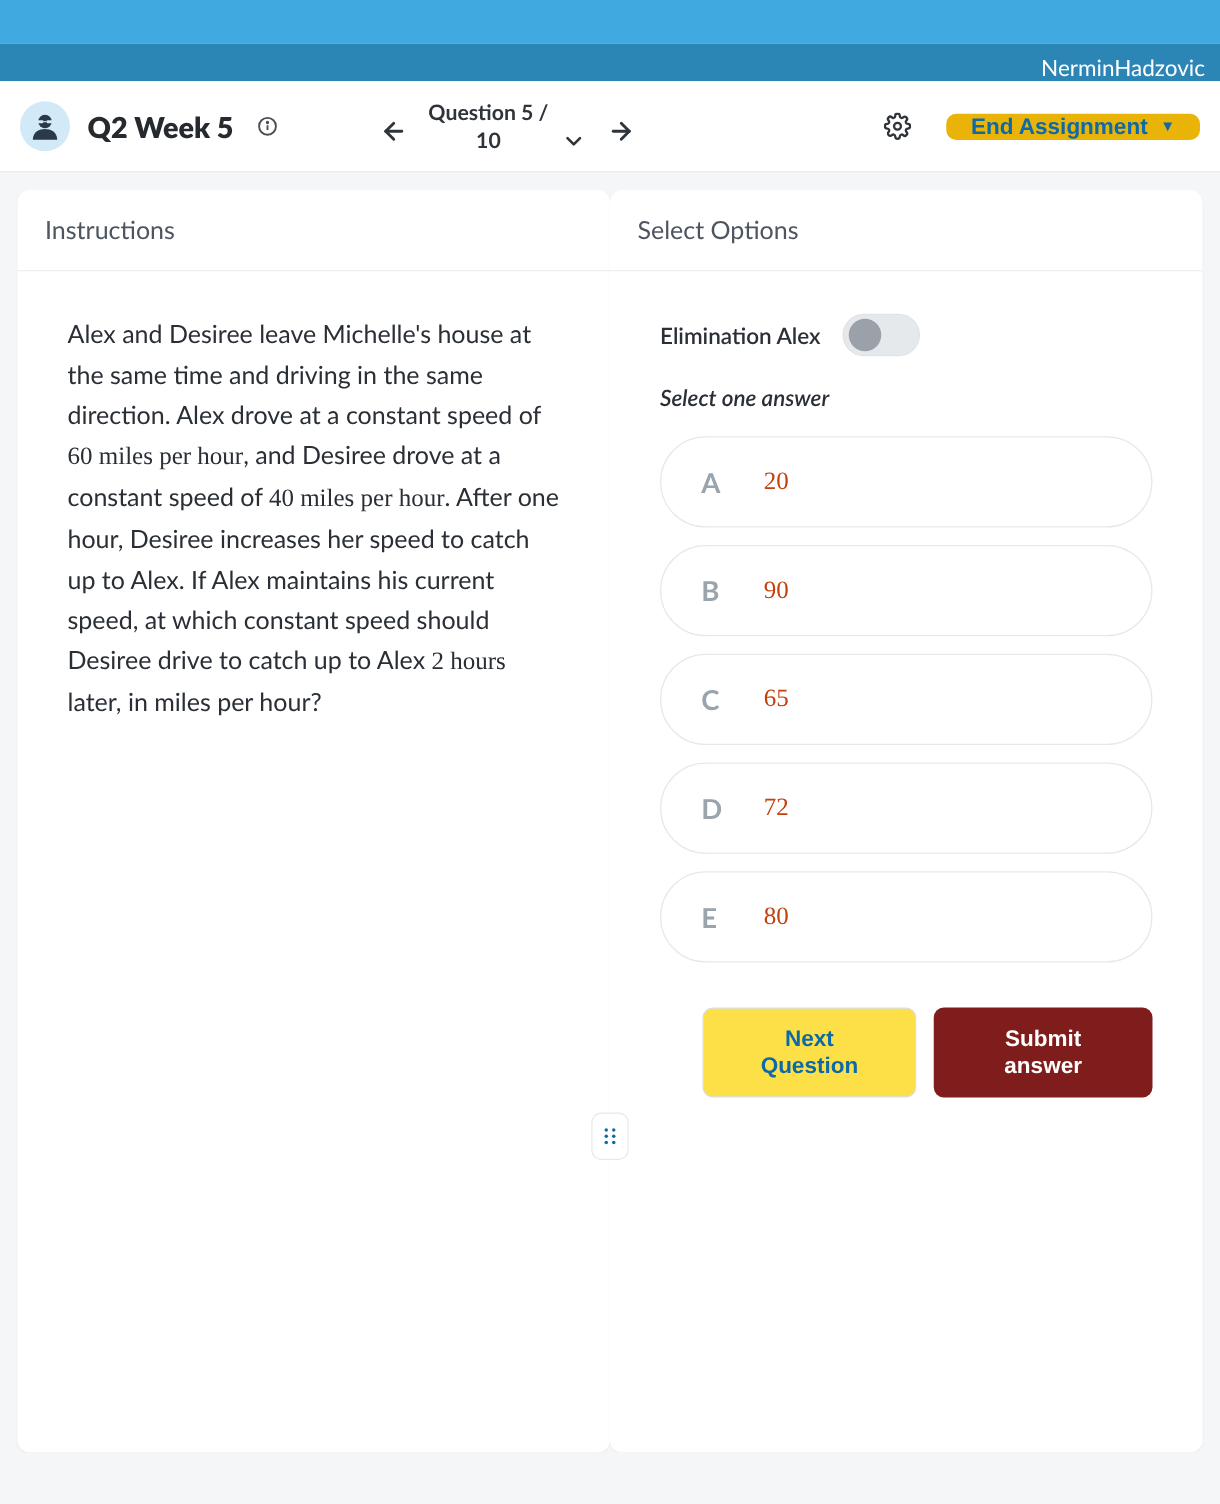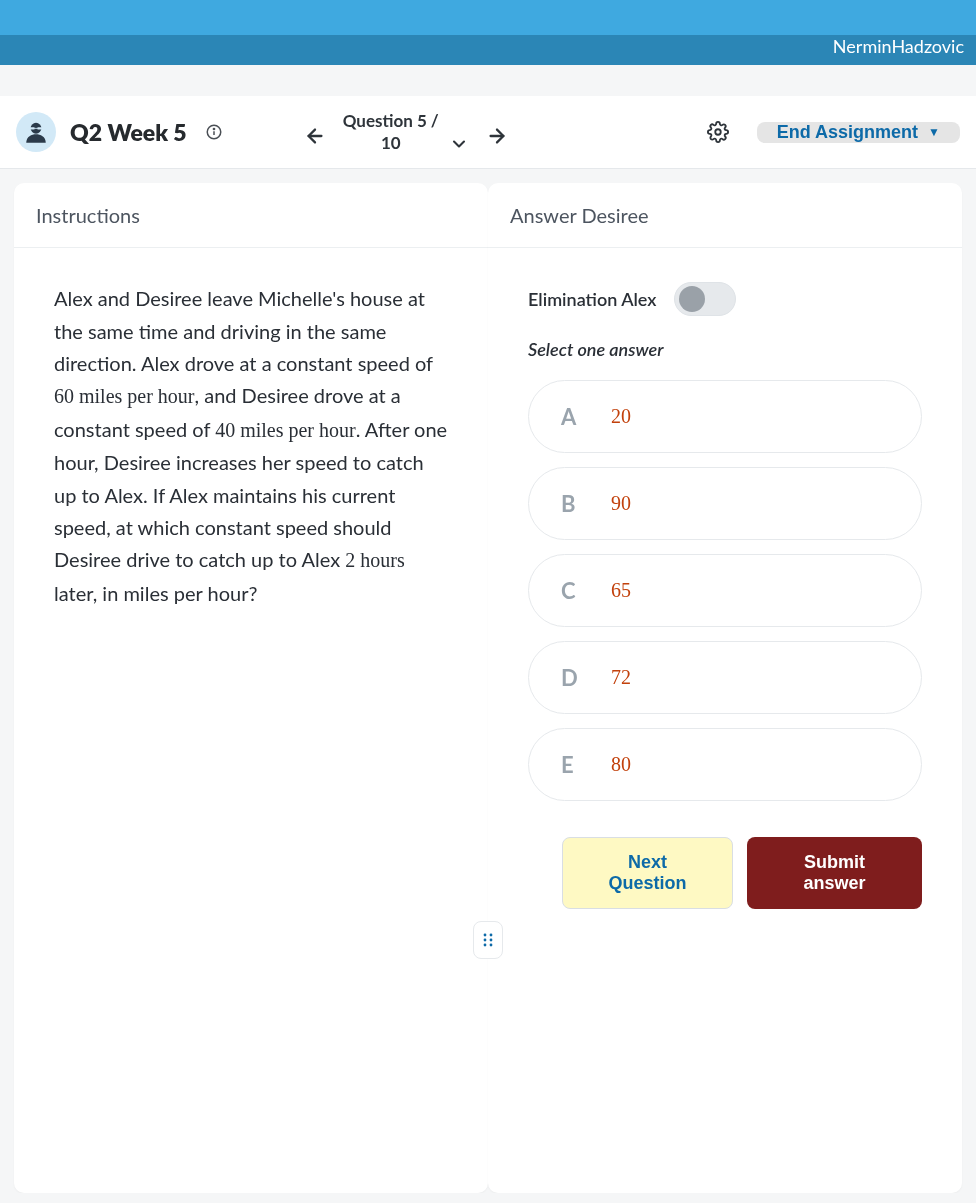--- a/index.html
+++ b/index.html
@@ -11,33 +11,32 @@
   }
   .top-bar-light {
     height: 35px;
     background: #3fa9e0;
   }
   .top-bar-dark {
     height: 30px;
     background: #2b86b6;
     display: flex;
     justify-content: flex-end;
-    align-items: flex-start;
+    align-items: flex-end;
     padding-right: 12px;
     color: #fff;
     font-size: 18px;
   }
   .header {
     background: #fff;
     border-bottom: 1px solid #e5e8eb;
     display: flex;
     align-items: center;
     padding: 14px 16px;
     gap: 14px;
-    margin-top: 31px;
   }
   .avatar {
     width: 40px; height: 40px;
     border-radius: 50%;
     background: #d2e9f7;
     display: flex;
     align-items: center;
     justify-content: center;
     color: #2b2f33;
   }
@@ -77,21 +76,21 @@
     align-items:center;
   }
   .gear-btn {
     color: #2e343a;
     cursor: pointer;
     margin-left: 30px;
     display:flex;
     align-items:center;
   }
   .end-btn {
-    background: #e5e5e5;
+    background: #eab308;
     color: #0d6aa8;
     font-weight: 700;
     font-size: 18px;
     padding: 0 20px;
     border: none;
     border-radius: 8px;
     display: flex;
     align-items: center;
     gap: 10px;
     cursor: pointer;
@@ -187,21 +186,21 @@
   }
 
   .actions {
     display: flex;
     gap: 14px;
     margin-top: 36px;
     justify-content: flex-start;
     padding-left: 34px;
   }
   .btn-secondary {
-    background: #fef9c3;
+    background: #fde047;
     border: 1.5px solid #d9dee3;
     color: #0d6aa8;
     font-weight: 700;
     font-size: 18px;
     padding: 14px 24px;
     border-radius: 8px;
     cursor: pointer;
   }
   .btn-primary {
     background: #7f1d1d;
@@ -307,21 +306,21 @@
   <div class="panel">
     <div class="panel-header">Instructions</div>
     <div class="panel-body">
       <p class="instructions-text">
         <span>Alex and Desiree leave Michelle's house at the same time and driving in the same direction. Alex drove at a constant speed of </span><span class="math">60 miles per hour</span><span>, and Desiree drove at a constant speed of </span><span class="math">40 miles per hour</span><span>. After one hour, Desiree increases her speed to catch up to Alex. If Alex maintains his current speed, at which constant speed should Desiree drive to catch up to Alex </span><span class="math">2 hours</span><span> later, in miles per hour?</span>
       </p>
     </div>
   </div>
 
   <div class="panel">
-    <div class="panel-header">Answer Desiree</div>
+    <div class="panel-header">Select Options</div>
     <div class="panel-body">
       <div class="elim-row">
         <span class="elim-label">Elimination Alex</span>
         <div class="toggle">
           <div class="knob"></div>
         </div>
       </div>
       <div class="select-label">Select one answer</div>
 
       <div class="option">

